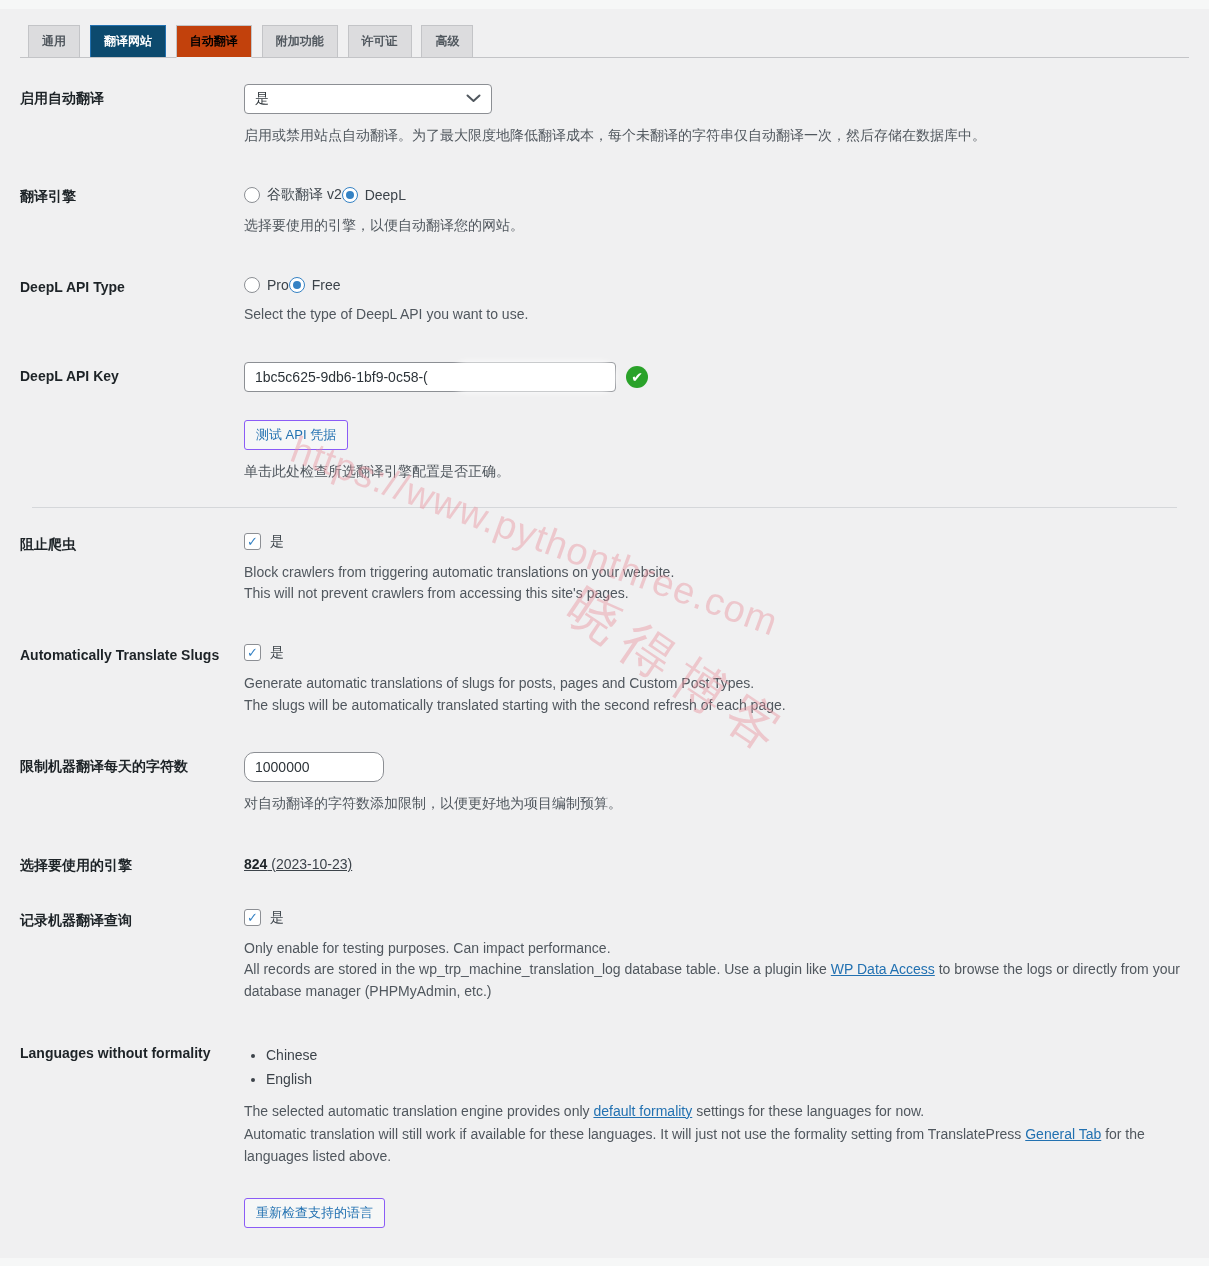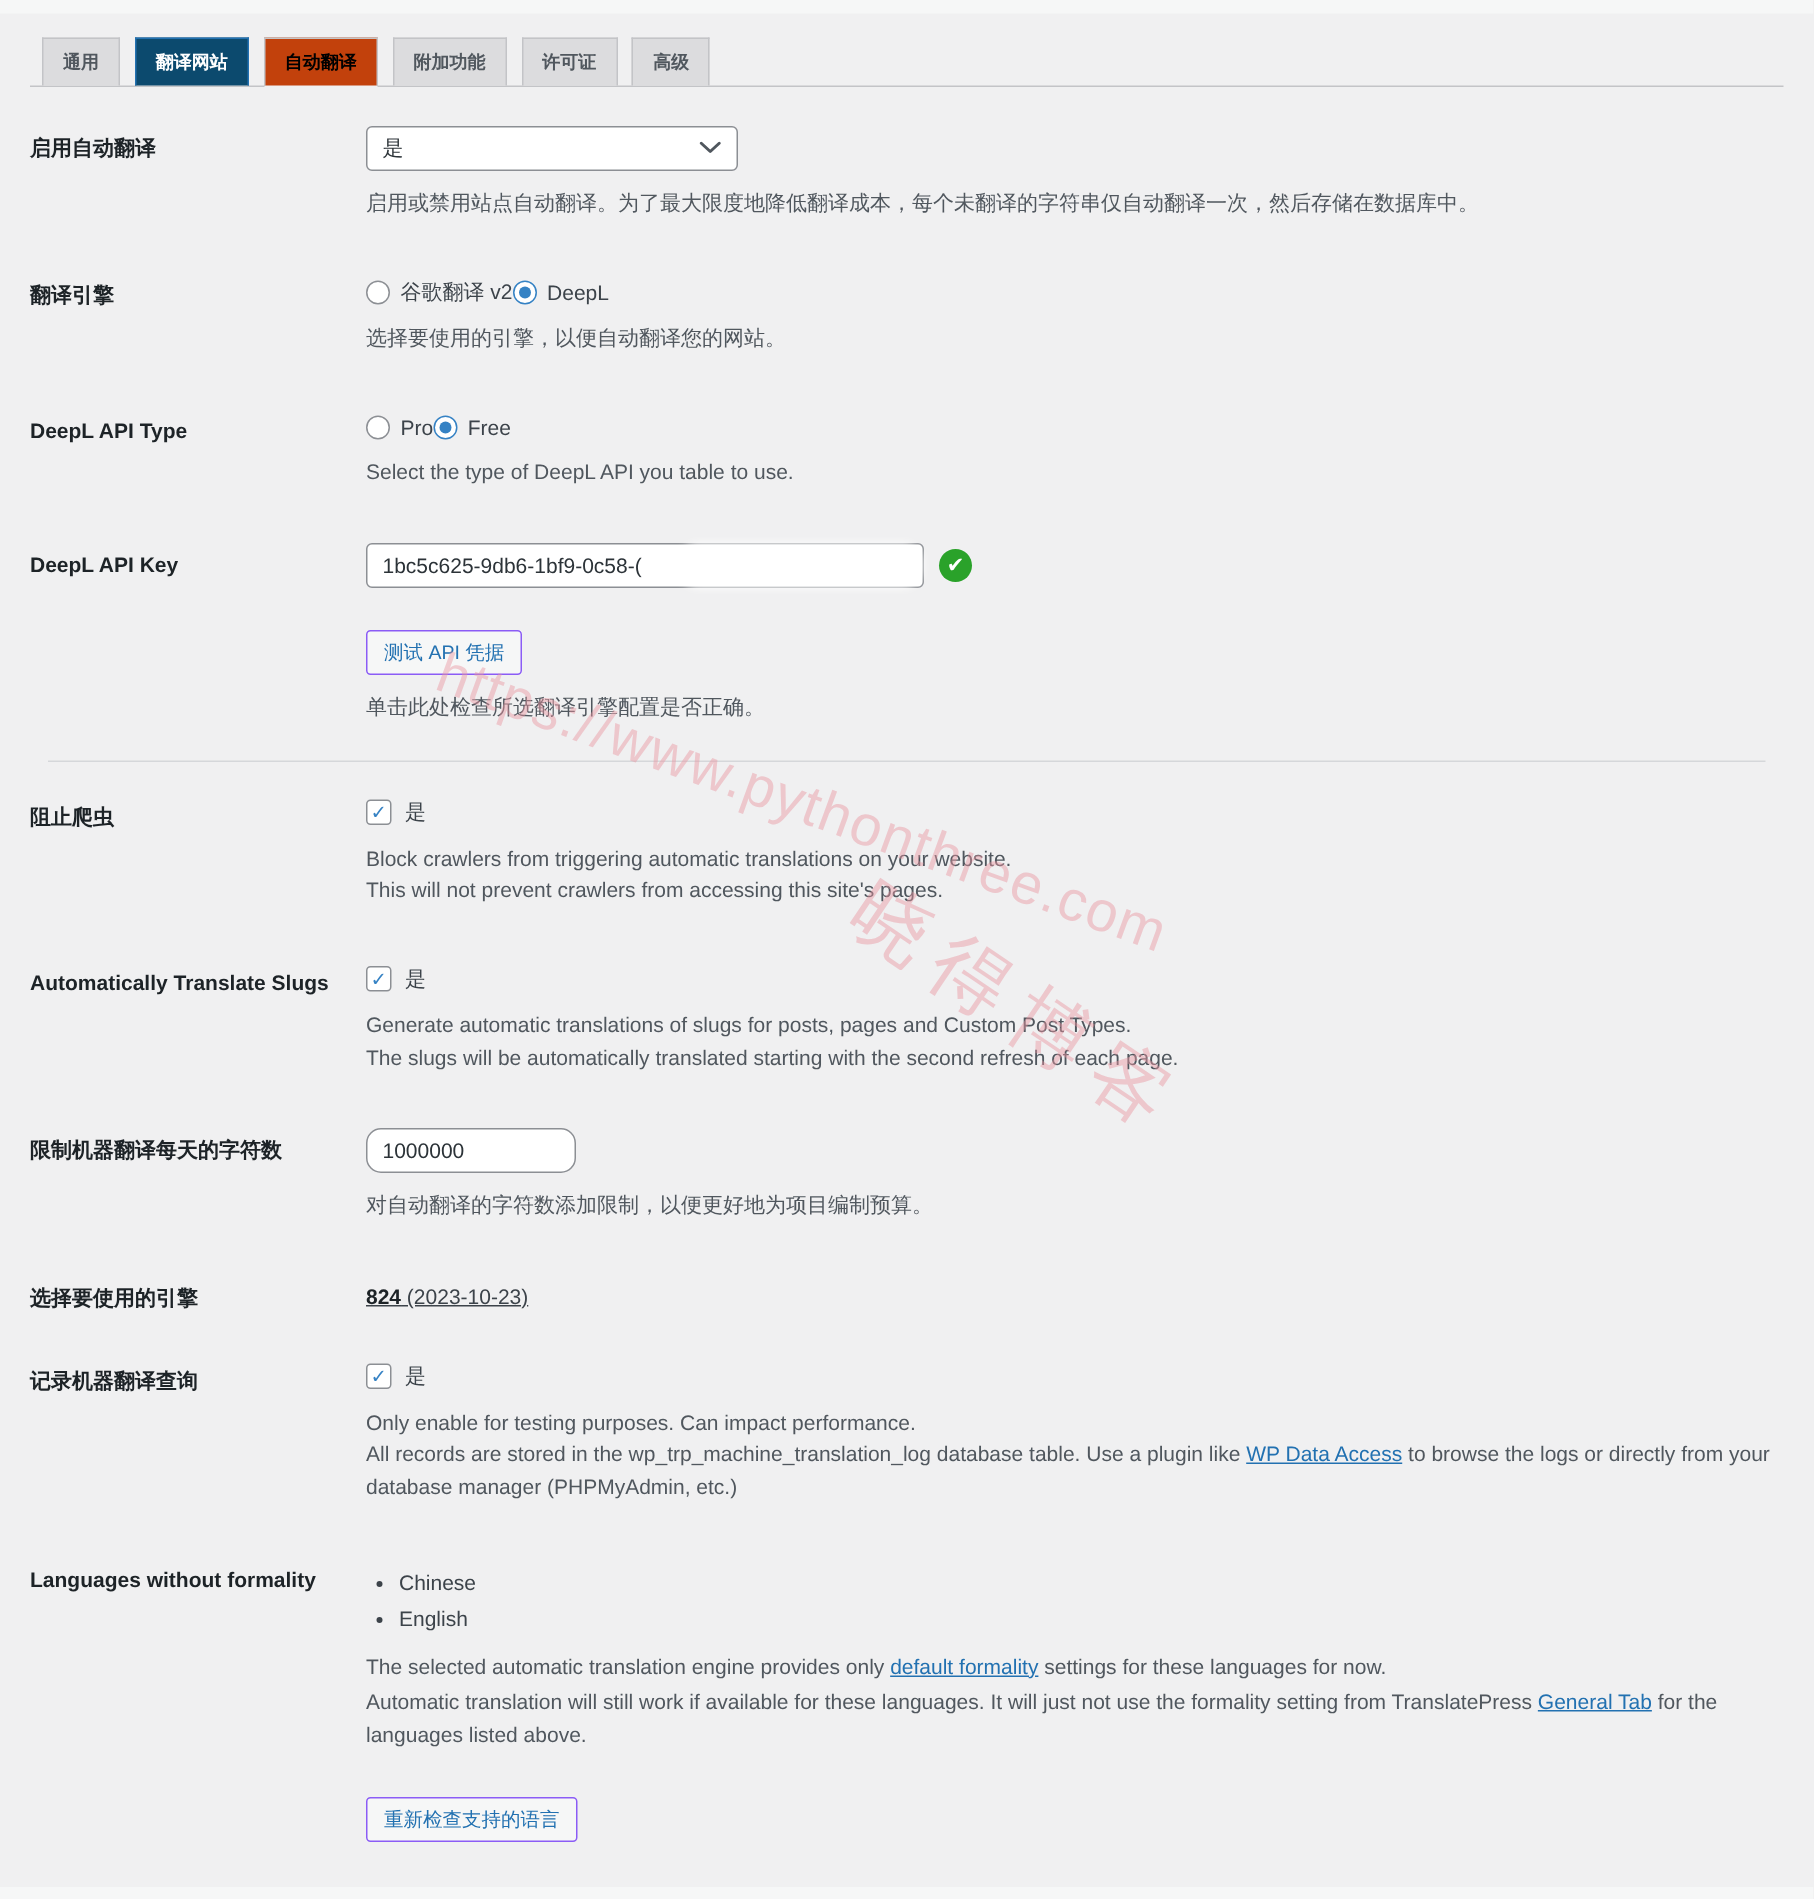--- a/index.html
+++ b/index.html
@@ -204,21 +204,21 @@
       <div class="radio-group">
         <span class="radio-opt">
           <span class="radio"></span>
           <span>Pro</span>
         </span>
         <span class="radio-opt">
           <span class="radio checked"></span>
           <span>Free</span>
         </span>
       </div>
-      <div class="desc">Select the type of DeepL API you table to use.</div>
+      <div class="desc">Select the type of DeepL API you want to use.</div>
     </div>
   </div>
 
   <div class="form-row" style="margin-bottom:28px;">
     <div class="row-label">DeepL API Key</div>
     <div class="row-control">
       <div style="display:flex; align-items:center;">
         <span class="key-wrap">
           <input class="wp-input" style="width: 372px;" value="1bc5c625-9db6-1bf9-0c58-(">
           <span class="redaction"></span>

